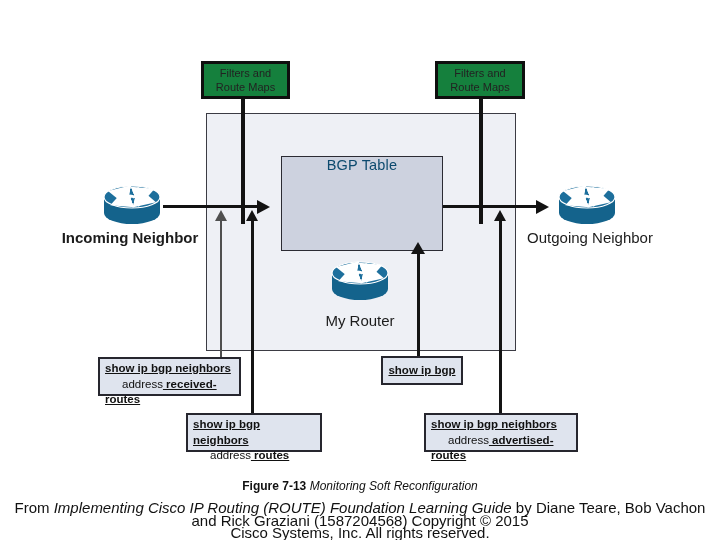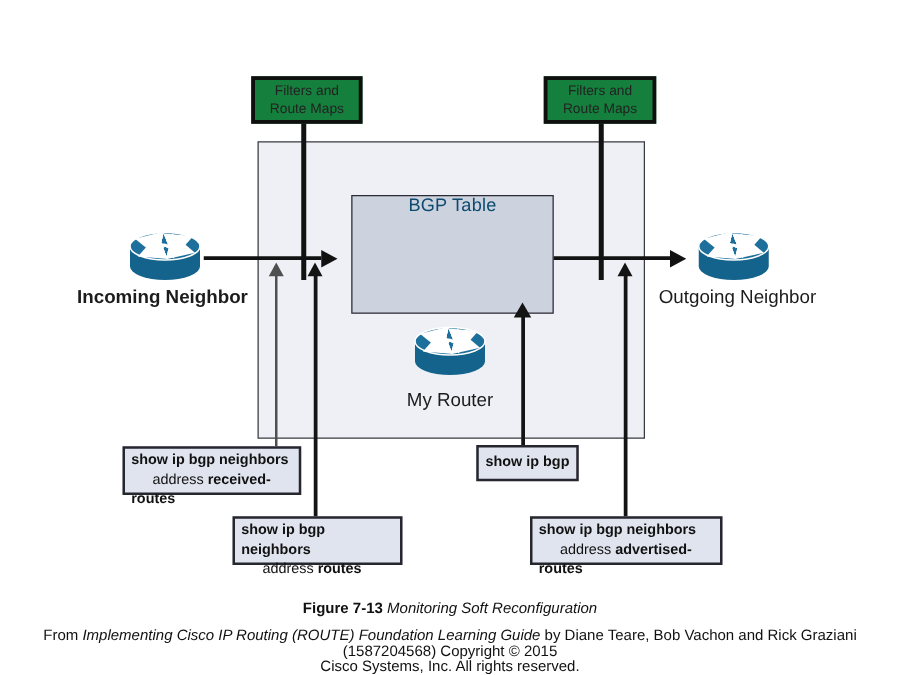--- a/index.html
+++ b/index.html
@@ -6,36 +6,36 @@
   .canvas{position:relative;width:720px;height:540px;background:#ffffff;overflow:hidden;
           font-family:"Liberation Sans","DejaVu Sans",sans-serif;color:#1a1a1a;}
   .abs{position:absolute;box-sizing:border-box;}
   .outer-box{background:#eef0f5;border:1.5px solid #3b3b43;}
   .bgp-box{background:#cdd2df;border:1.6px solid #2b2b33;display:flex;align-items:flex-start;justify-content:center;
            font-size:14.5px;letter-spacing:.2px;color:#0c4a6e;margin-top:16px;}
   .filters-box{background:#15803d;border:3px solid #0f0f0f;text-align:center;font-size:11px;line-height:14.5px;
                display:flex;flex-direction:column;justify-content:center;color:#222;}
   .cmd-box{background:#dfe4ee;border:2px solid #26262e;font-size:11.5px;line-height:15.5px;
            padding:2px 5px;color:#111;}
-  .cmd-box .b{font-weight:bold;}
+  .cmd-box .b{font-weight:bold;text-decoration:underline;}
   .cmd-box .it{margin-left:17px;}
   .cmd-center{display:flex;align-items:center;justify-content:center;padding:0;}
   .hline{background:#121212;}
   .vthick{background:#121212;}
   .vline{background:#141414;}
   .vline-gray{background:#4f4f4f;}
   .tri-right{width:0;height:0;border-left:13px solid #121212;border-top:7px solid transparent;border-bottom:7px solid transparent;}
   .tri-up{width:0;height:0;border-bottom:11px solid #141414;border-left:6px solid transparent;border-right:6px solid transparent;}
   .tri-up-gray{border-bottom-color:#4f4f4f;}
   .tri-up-big{border-bottom-width:12px;border-left-width:7px;border-right-width:7px;}
   .node-label{text-align:center;font-size:15px;color:#1c1c1c;}
   .caption{width:720px;text-align:center;font-size:12px;color:#111;}
   .caption .cap-b{font-weight:bold;}
   .caption .cap-i{font-style:italic;}
-  .footer{width:720px;text-align:center;font-size:12px;line-height:12.5px;color:#111;}
+  .footer{width:720px;text-align:center;font-size:15px;line-height:12.5px;color:#111;}
   .footer .it{font-style:italic;}
 </style>
 </head>
 <body>
 
 <div class="canvas">
 
   <div class="abs outer-box" style="left:206px;top:113px;width:310px;height:238px;"></div>
 
   <div class="abs bgp-box" style="left:281px;top:140px;width:162px;height:95px;">

